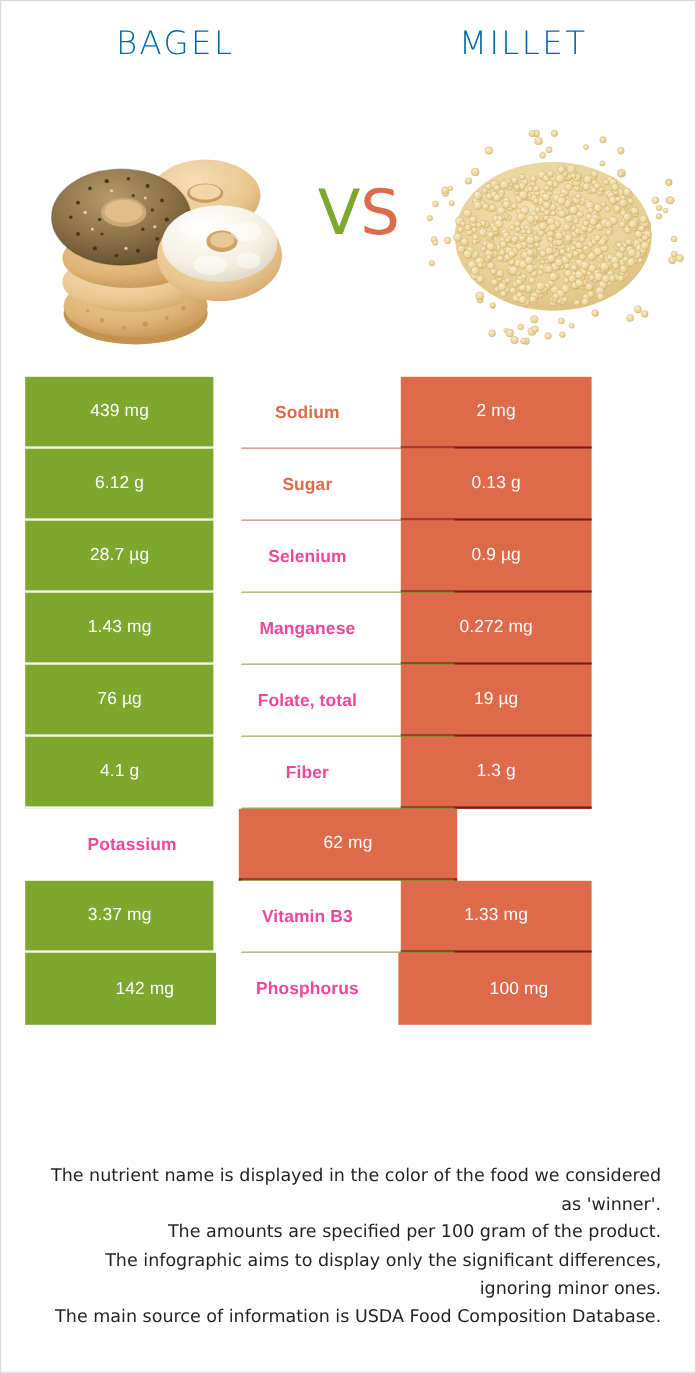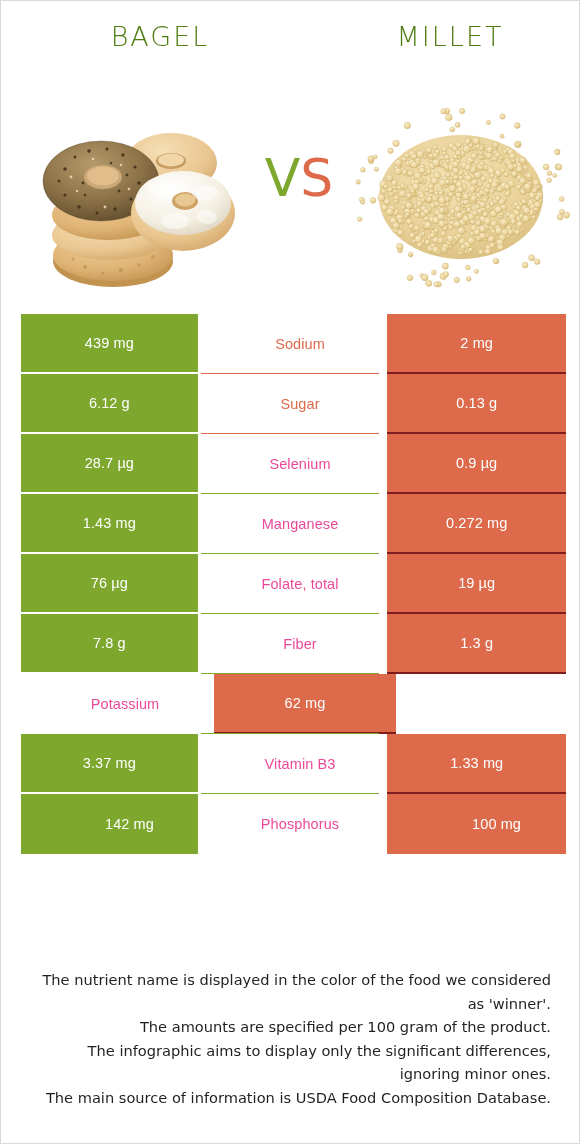--- a/index.html
+++ b/index.html
@@ -20,25 +20,24 @@
     overflow:hidden;
   }
 
   
   .food-title{
     position:absolute;
     top:20px;
     font-size:27px;
     letter-spacing:2.0px;
     font-weight:300;
-    color:#4d7c0f;
+    color:#0369a1;
     text-align:center;
     white-space:nowrap;
     font-family:"DejaVu Sans","Liberation Sans",sans-serif;
-    padding-left:14px;
   }
   #title-left{left:0;width:290px;}
   #title-right{left:290px;width:290px;}
 
   
   .hero{
     position:absolute;
     top:84px;
     height:205px;
   }
@@ -57,21 +56,21 @@
     letter-spacing:0px;
     z-index:5;
   }
   .vs-v{color:#7DA72D;}
   .vs-s{color:#DD6A4B;}
 
   
   #table{
     position:absolute;
     left:20px;top:313px;
-    width:545px;
+    width:472px;
   }
   .row{
     position:relative;
     height:60px;
     display:flex;
     align-items:stretch;
   }
   .cell{
     display:flex;
     align-items:center;
@@ -82,23 +81,22 @@
   }
   .cell-left{
     width:180px;
     background:#7DA72D;
     color:#ffffff;
     border-bottom:2px solid #ffffff;
   }
   .cell-mid{
     width:178px;
     background:#ffffff;
-    font-weight:normal;
+    font-weight:bold;
     font-size:14.5px;
-    margin-left:15px;
   }
   .cell-right{
     width:182px;
     background:#DD6A4B;
     color:#ffffff;
     border-bottom:2px solid #7f1d1d;
   }
   .row:last-child .cell-left,
   .row:last-child .cell-right{border-bottom:none;padding-left:40px;}
 
@@ -957,21 +955,21 @@
         <div class="cell cell-right">0.272 mg</div>
         <div class="mid-rule"></div>
       </div>
       <div class="row win-green">
         <div class="cell cell-left">76 µg</div>
         <div class="cell cell-mid">Folate, total</div>
         <div class="cell cell-right">19 µg</div>
         <div class="mid-rule"></div>
       </div>
       <div class="row win-green">
-        <div class="cell cell-left">7.8 g</div>
+        <div class="cell cell-left">4.1 g</div>
         <div class="cell cell-mid">Fiber</div>
         <div class="cell cell-right">1.3 g</div>
         <div class="mid-rule"></div>
       </div>
       <div class="row win-green">
         <div class="cell cell-mid">Potassium</div>
         <div class="cell cell-right">62 mg</div>
         <div class="mid-rule"></div>
       </div>
       <div class="row win-green">

